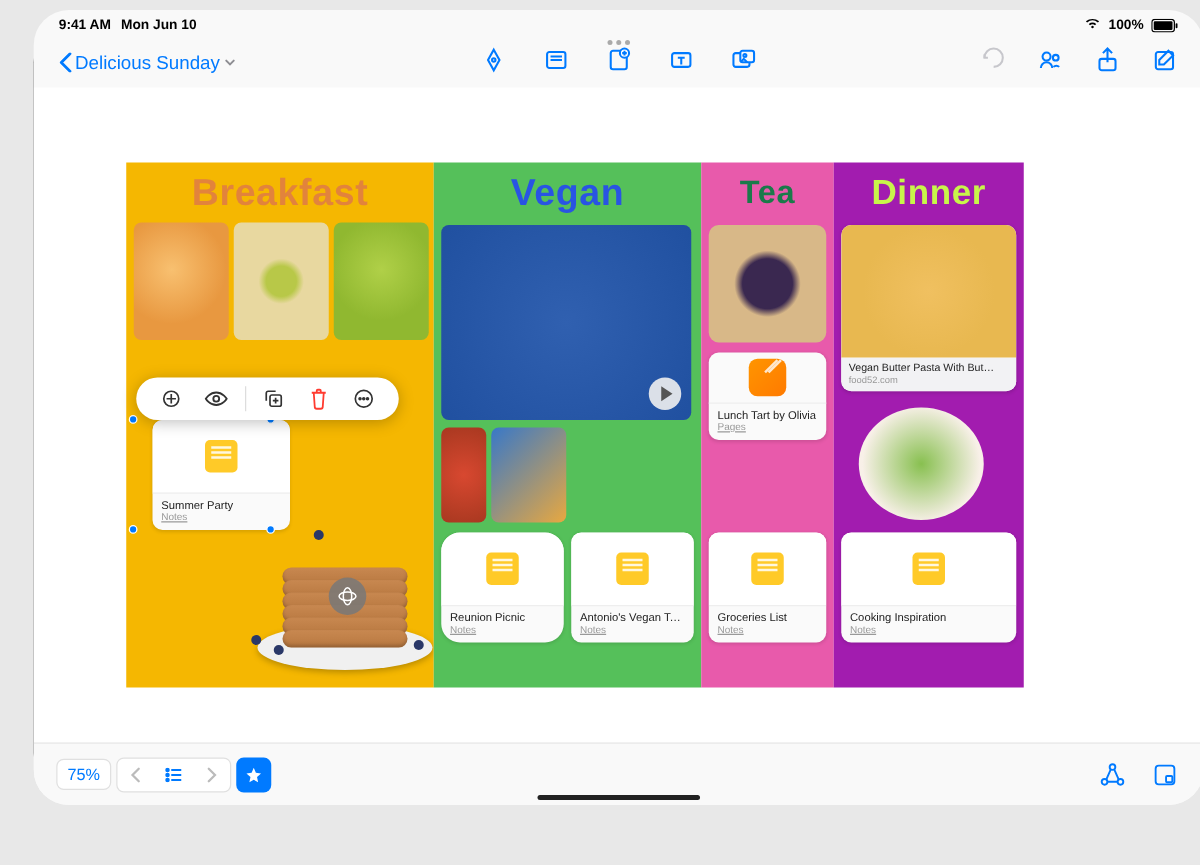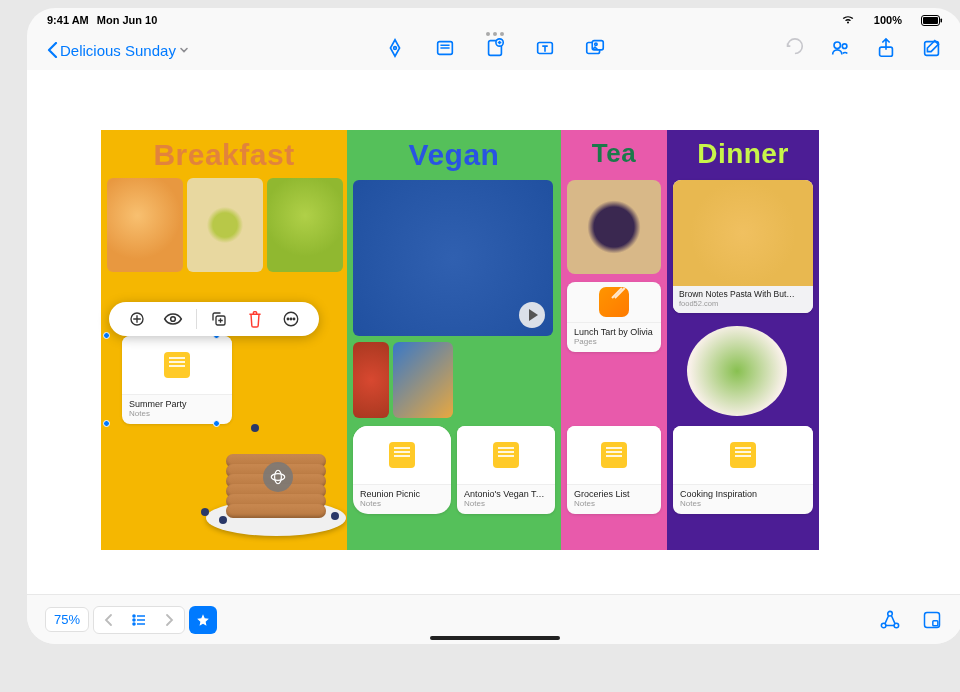--- a/index.html
+++ b/index.html
@@ -37,21 +37,21 @@
   display: flex;
   justify-content: space-between;
   align-items: center;
   padding: 4px 20px 0 20px;
   height: 20px;
   font-size: 11px;
   font-weight: 600;
   color: #000;
 }
 .status-left { display: flex; gap: 8px; }
-.status-right { display: flex; gap: 19px; align-items: center; }
+.status-right { display: flex; gap: 6px; align-items: center; }
 .wifi-icon, .battery-icon { display: inline-block; }
 .battery-icon svg { vertical-align: middle; }
 
 
 .multitask {
   position: absolute;
   top: 24px;
   left: 50%;
   transform: translateX(-50%);
   display: flex;
@@ -91,21 +91,21 @@
   left: 74px;
   width: 762px;
   height: 420px;
   display: flex;
 }
 
 .column { position: relative; }
 .col-breakfast { width: 246px; background: #f5b701; }
 .col-lunch { width: 214px; background: #55c05a; }
 .col-tea { width: 106px; background: #e85aab; }
-.col-dinner { width: 152px; background: #4c1d95; }
+.col-dinner { width: 152px; background: #a21caf; }
 
 .col-title {
   font-family: "Arial Rounded MT Bold", "Helvetica Rounded", sans-serif;
   font-size: 28px;
   font-weight: 700;
   text-align: center;
   padding: 8px 0 6px 0;
   letter-spacing: 0.5px;
 }
 .col-breakfast .col-title { color: #e2833c; font-size: 30px; }
@@ -160,21 +160,21 @@
   height: 2px;
   background: #fff;
   box-shadow: 0 4px 0 #fff, 0 8px 0 #fff;
   opacity: 0.85;
 }
 .file-meta {
   padding: 4px 7px 6px 7px;
   border-top: 1px solid #eee;
 }
 .file-title { font-size: 9px; font-weight: 500; color: #222; white-space: nowrap; overflow: hidden; text-overflow: ellipsis; }
-.file-sub { font-size: 8px; color: #999; }
+.file-sub { font-size: 8px; color: #999; text-decoration: underline; }
 
 
 .link-card {
   position: absolute;
   background: #fff;
   border-radius: 8px;
   box-shadow: 0 1px 3px rgba(0,0,0,0.15);
   overflow: hidden;
 }
 .link-card .link-meta { padding: 3px 6px 5px 6px; background: #f2f2f4; }
@@ -570,21 +570,21 @@
             </div>
           </div>
         </div>
 
         <div class="column col-dinner">
           <div class="col-title">Dinner</div>
 
           <div class="link-card" style="left:6px; top:50px; width:140px;">
             <div class="photo pasta" style="width:140px; height:106px; border-radius:0;"></div>
             <div class="link-meta">
-              <div class="link-title">Brown Notes Pasta With But…</div>
+              <div class="link-title">Vegan Butter Pasta With But…</div>
               <div class="link-sub">food52.com</div>
             </div>
           </div>
 
           <div class="photo salad" style="position:absolute; left:20px; top:196px; width:100px; height:90px;"></div>
 
           <div class="file-card" style="left:6px; top:296px; width:140px;">
             <div class="file-thumb">
                 <div class="note-icon-box"></div>
               </div>

